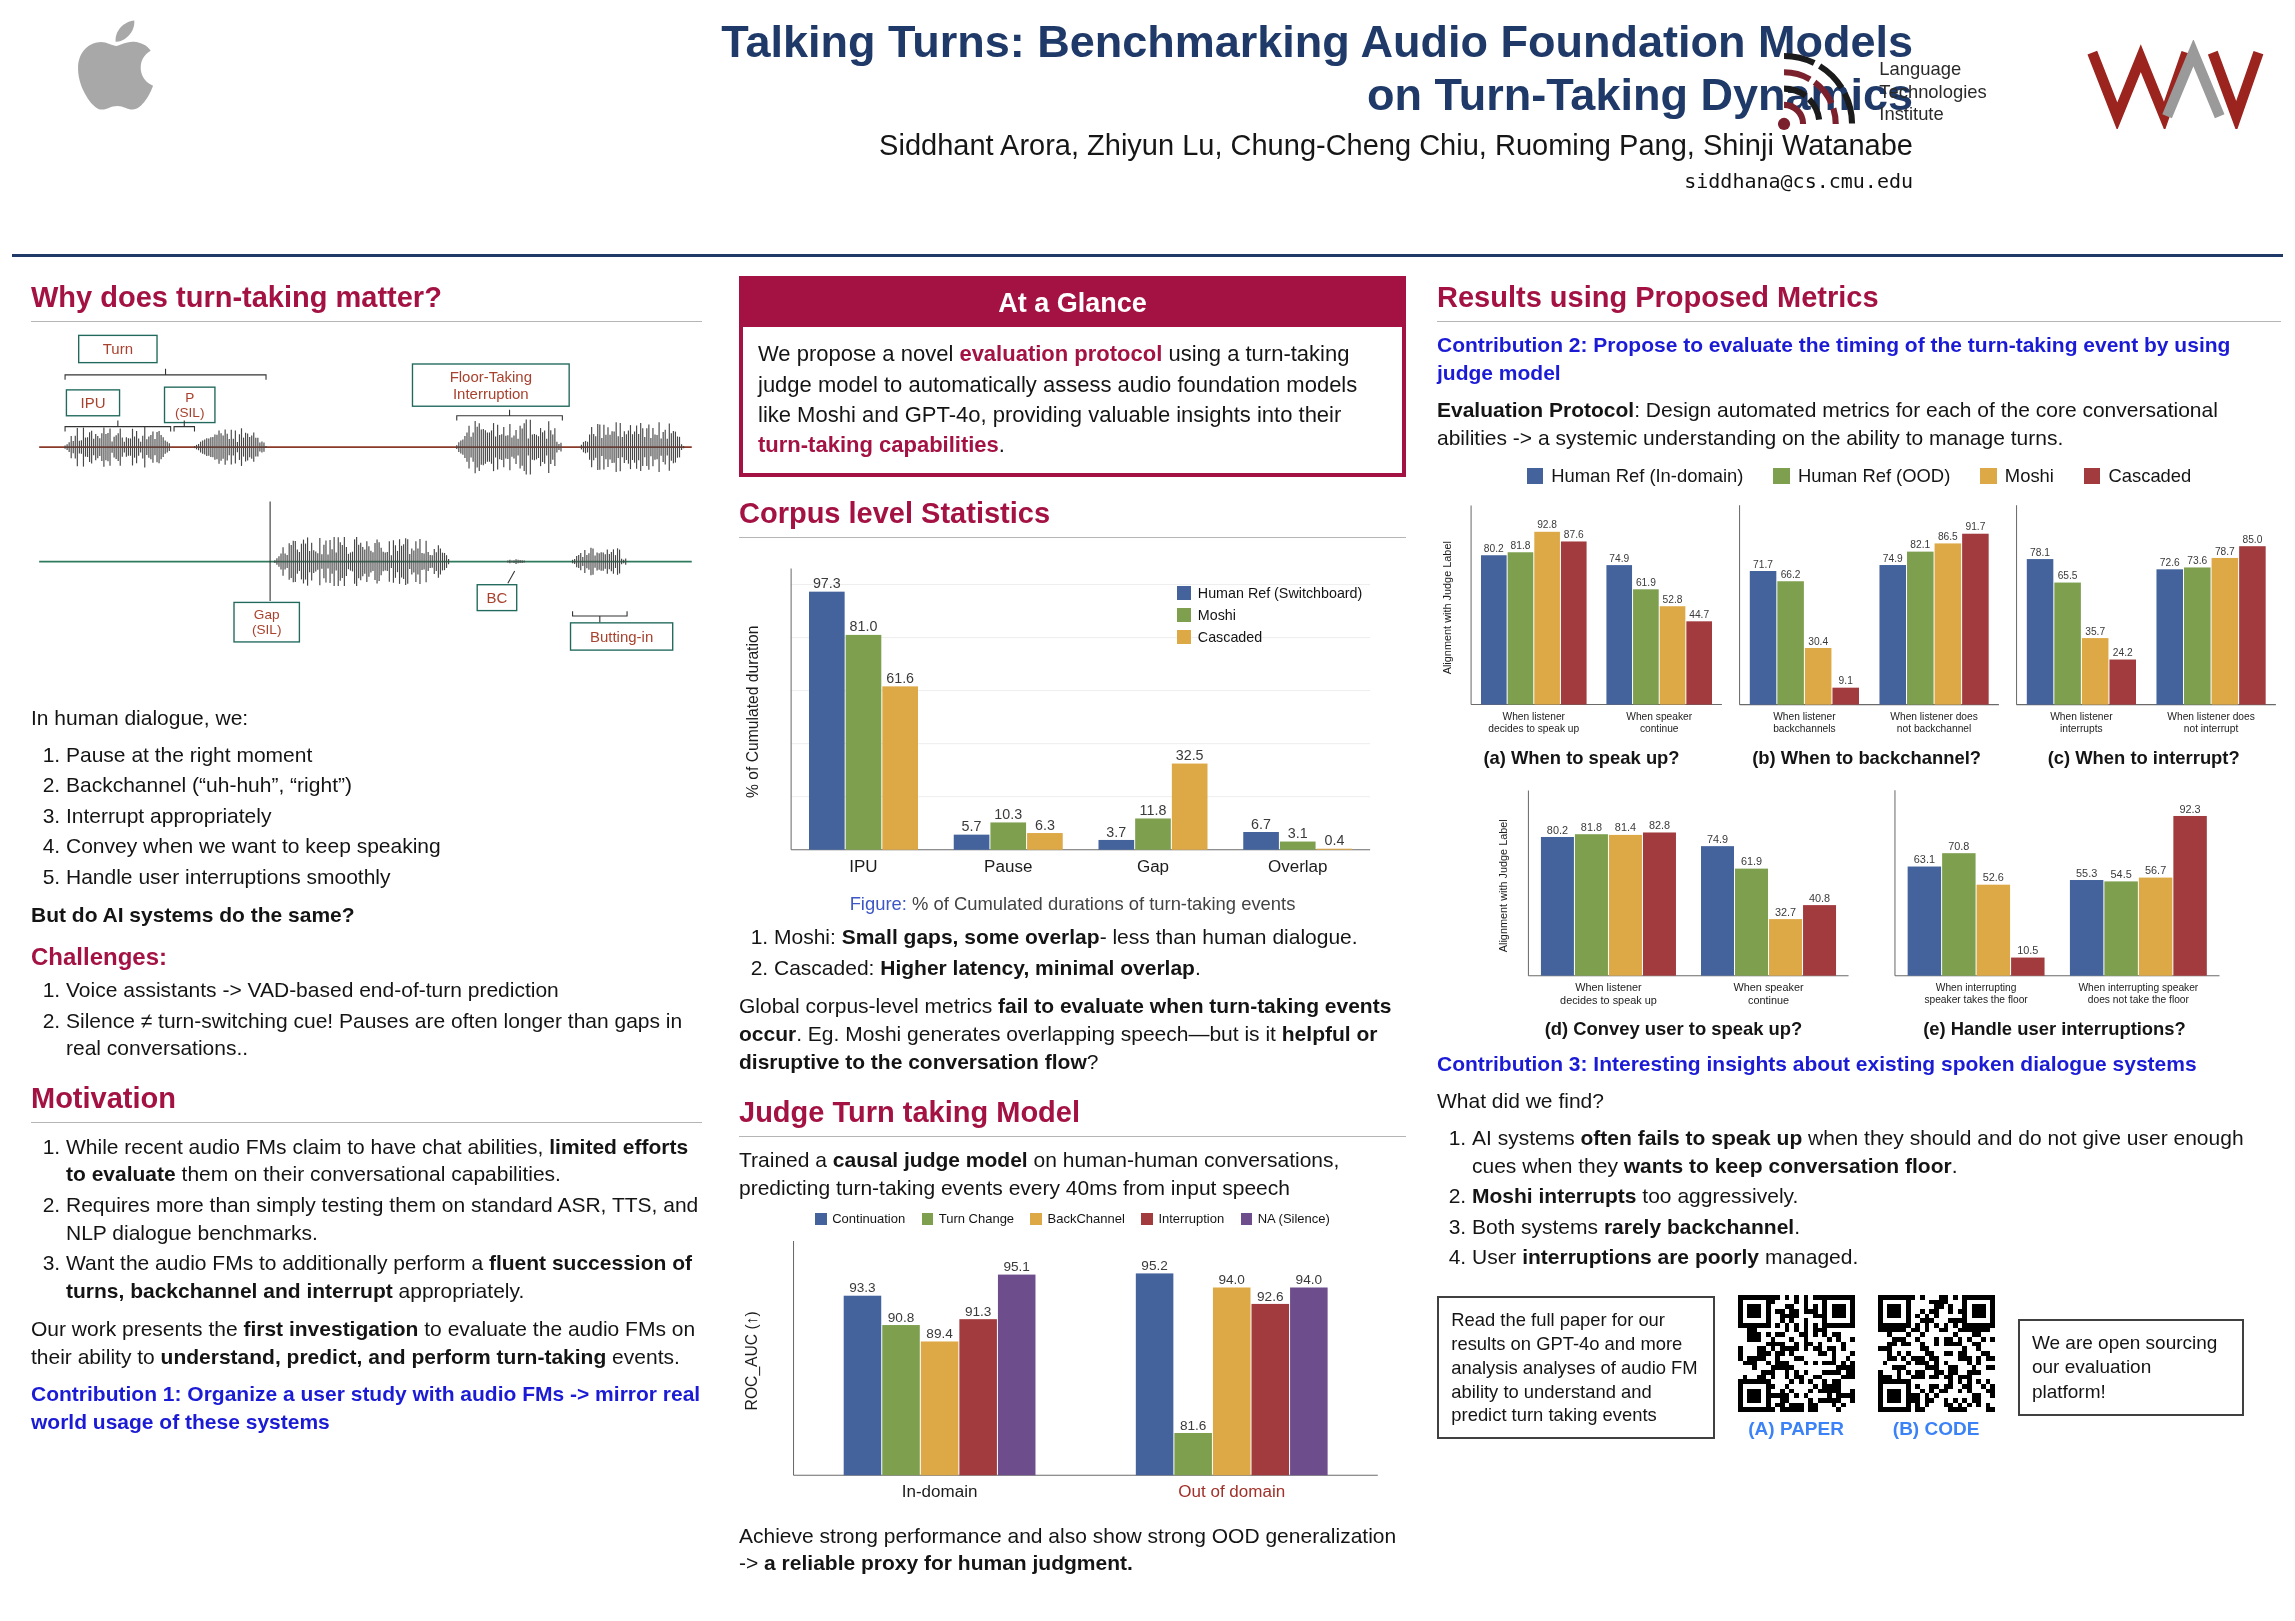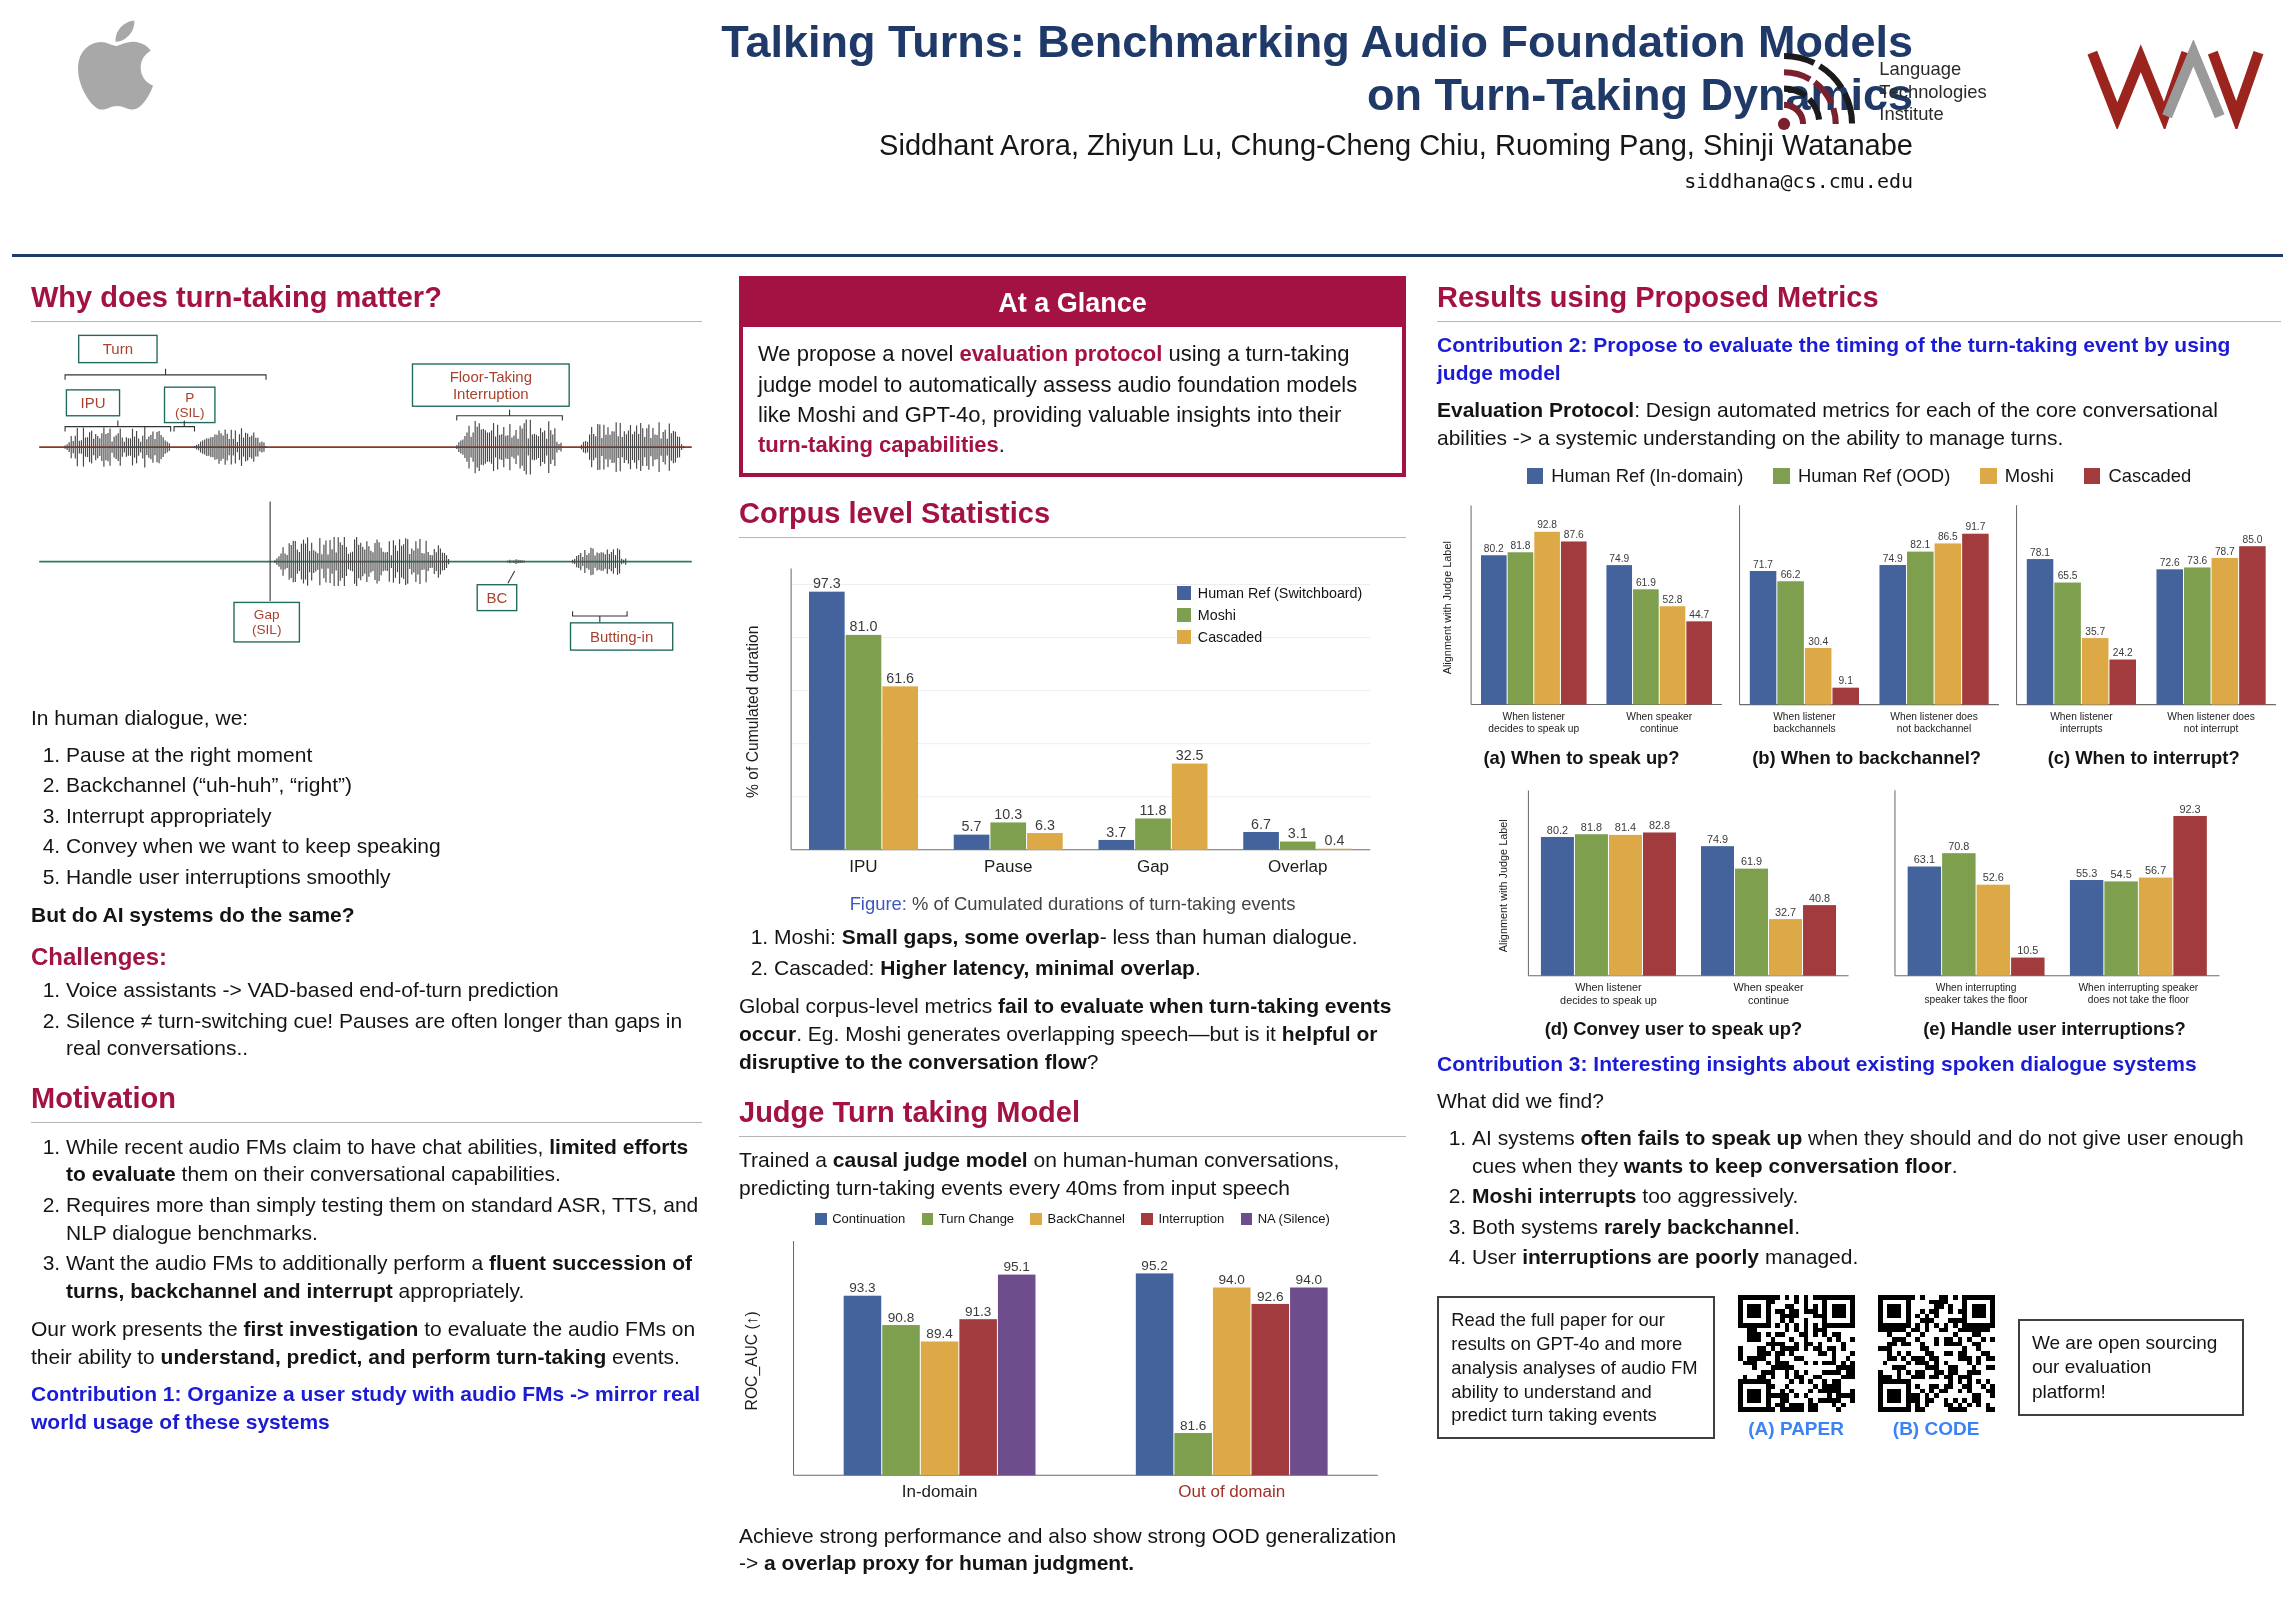--- a/index.html
+++ b/index.html
@@ -614,21 +614,21 @@
           <text x="666.8720000000001" y="298.9692307692309" text-anchor="middle" font-size="20" fill="#3a3a3a">81.6</text>
           <rect x="695.936" y="90.30769230769232" width="55.128" height="275.6923076923077" fill="#dda846"></rect>
           <text x="723.5" y="85.30769230769232" text-anchor="middle" font-size="20" fill="#3a3a3a">94.0</text>
           <rect x="752.5640000000001" y="114.43076923076934" width="55.128" height="251.56923076923067" fill="#a23b3d"></rect>
           <text x="780.128" y="109.43076923076934" text-anchor="middle" font-size="20" fill="#3a3a3a">92.6</text>
           <rect x="809.192" y="90.30769230769232" width="55.128" height="275.6923076923077" fill="#6d4d8c"></rect>
           <text x="836.756" y="85.30769230769232" text-anchor="middle" font-size="20" fill="#3a3a3a">94.0</text>
           <text x="723.5" y="398" text-anchor="middle" font-size="25" fill="#a03028">Out of domain</text>
           <text text-anchor="middle" font-size="23" fill="#1c1c1c" transform="translate(27,198) rotate(-90)">ROC_AUC (↑)</text>
         </svg></div>
-    <p>Achieve strong performance and also show strong OOD generalization -&gt; <b>a overlap proxy for human judgment.</b></p>
+    <p>Achieve strong performance and also show strong OOD generalization -&gt; <b>a reliable proxy for human judgment.</b></p>
   </section>
 
   <section class="col" id="col-right">
     <h2 class="sec first">Results using Proposed Metrics</h2>
     <p class="contrib">Contribution 2: Propose to evaluate the timing of the turn-taking event by using judge model</p>
     <p><b>Evaluation Protocol</b>: Design automated metrics for each of the core conversational abilities -&gt; a systemic understanding on the ability to manage turns.</p>
 
     <div class="legend" id="legend-results">
         <span class="lg-item">
           <span class="lg-sw" style="background: rgb(68, 99, 156);"></span>

